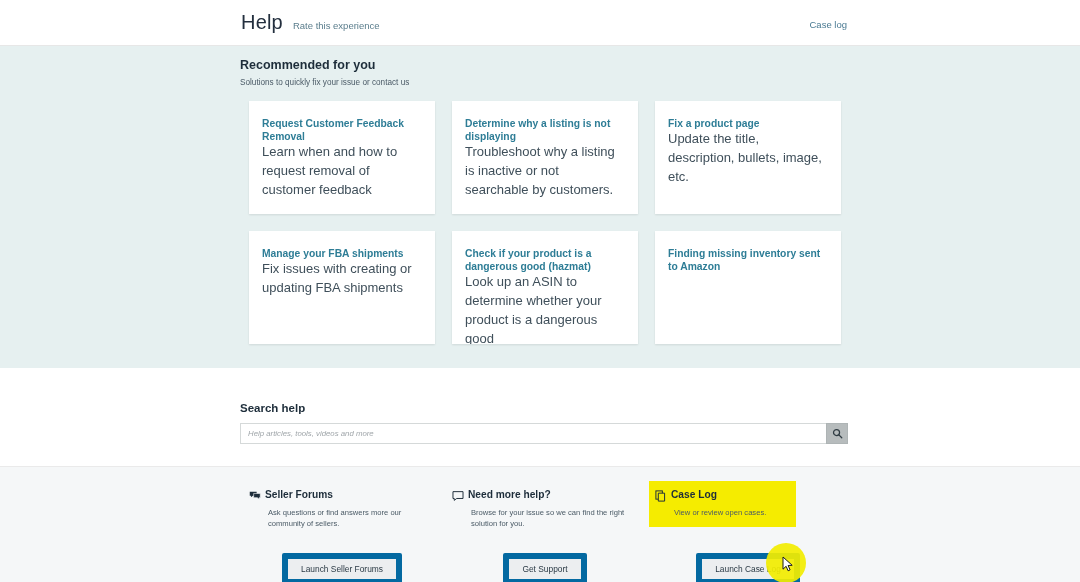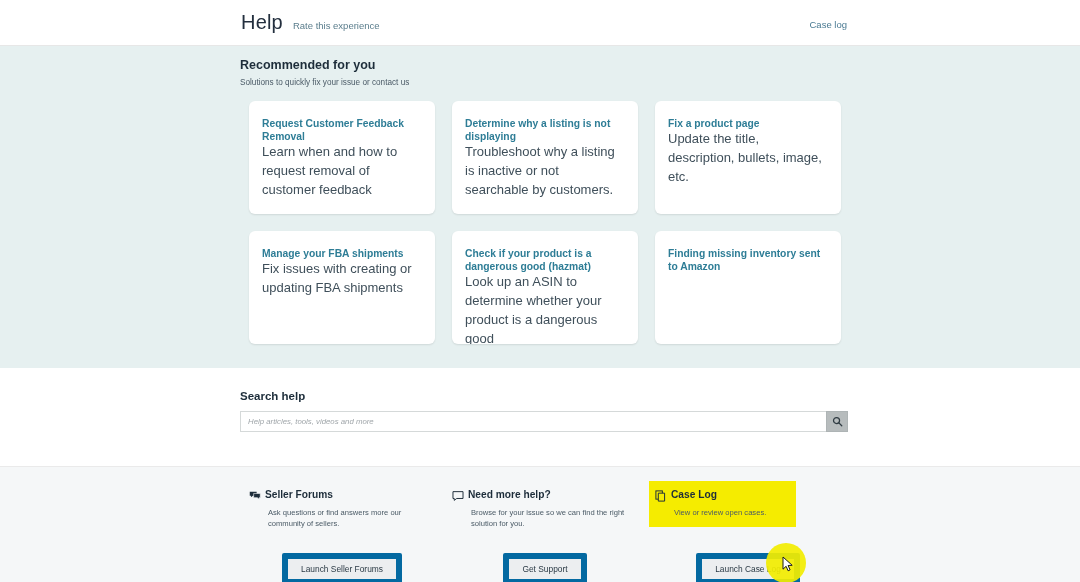--- a/index.html
+++ b/index.html
@@ -55,36 +55,35 @@
     gap: 17px;
     margin-left: 9px;
   }
   .card {
     background: #ffffff;
     height: 113px;
     padding: 16px 14px 10px 13px;
     box-shadow: 0 1px 2px rgba(0,0,0,.10);
     cursor: pointer;
     overflow: hidden;
-    border-radius: 6px;
   }
   .card-title {
     font-size: 10.3px; font-weight: bold; color: #2e7d96;
     line-height: 1.28;
   }
   .card-desc {
     font-size: 13px; color: #3f4f5a; line-height: 1.45; 
   }
   .row2 { margin-top: 17px; }
 
   
   .search-section {
     background: #ffffff;
     height: 99px;
-    padding-top: 22px;
+    padding-top: 34px;
     border-bottom: 1px solid #eaeaea;
   }
   .search-title {
     font-size: 11.5px; font-weight: bold; color: #1d2d3a; margin-bottom: 9px;
   }
   .search-row { display: flex; width: 608px; justify-content: space-between; }
   .search-input {
     flex: 1; height: 21px;
     border: 1px solid #d5d9d9; border-right: none;
     font-size: 7.8px; font-style: italic; color: #8d9498;

